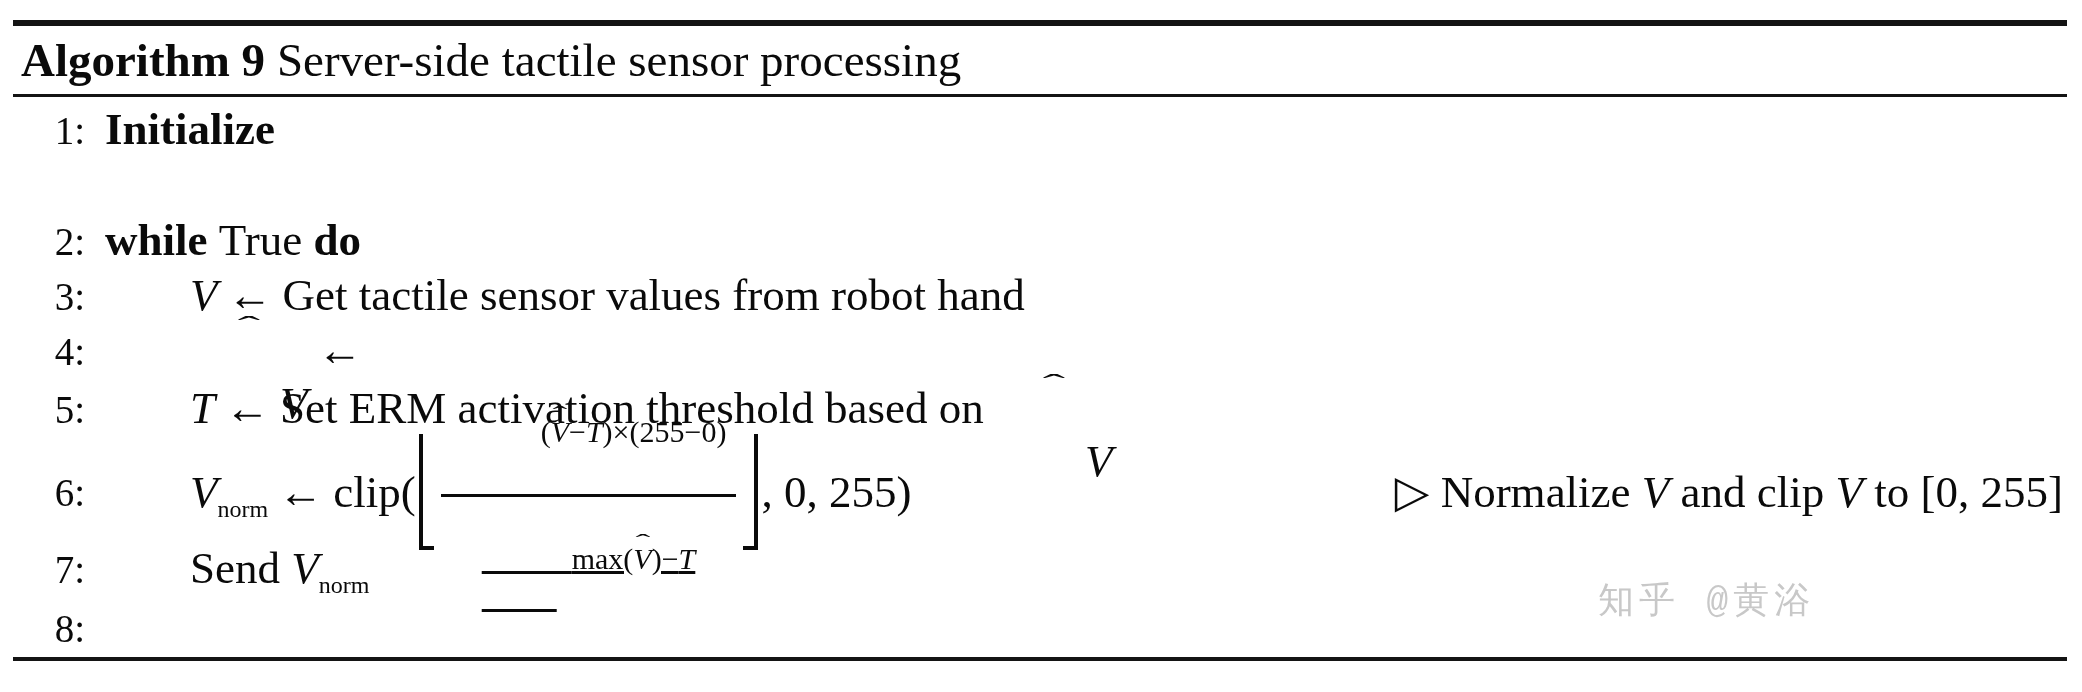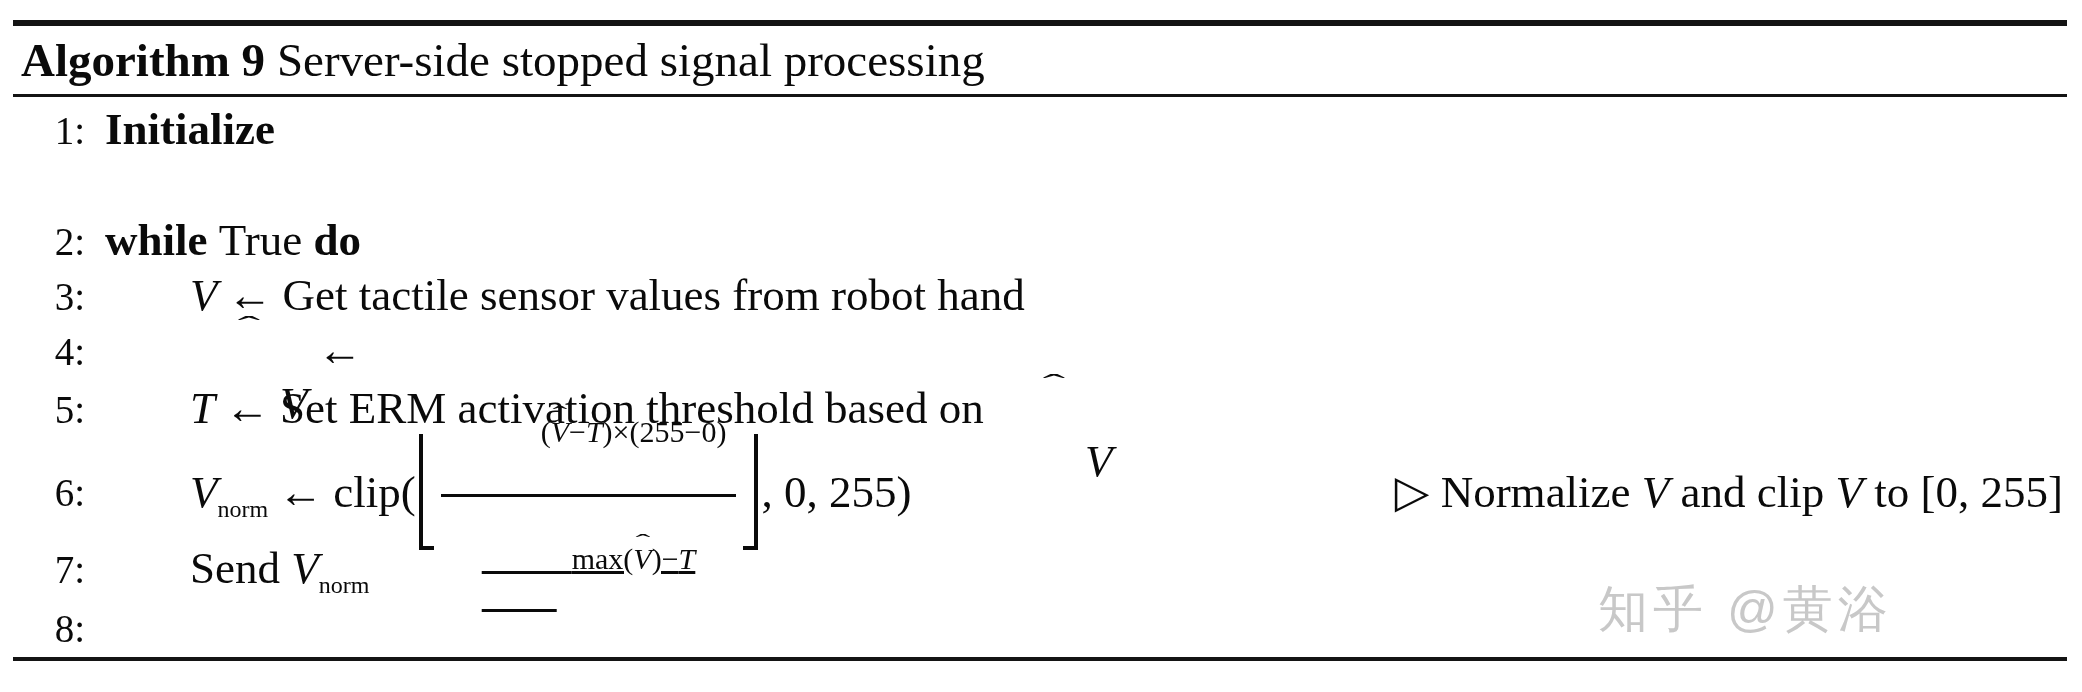--- a/index.html
+++ b/index.html
@@ -59,34 +59,34 @@
   .floor-r { border-right: 4px solid #0a0a0a; border-bottom: 4px solid #0a0a0a; }
   .frac {
     display: inline-flex; flex-direction: column; align-items: center;
     font-size: 30px; line-height: 1.25; margin: 0 4px;
   }
   .fnum { border-bottom: 3px solid #0a0a0a; padding: 6px 10px 6px; white-space: pre; }
   .fden { padding-top: 6px; white-space: pre; text-decoration: underline; }
 
   .watermark {
     position: absolute; left: 1598px; top: 576px;
-    font-size: 50px; letter-spacing: 5px; color: #c8c8c8;
-    font-family: Liberation Sans, sans-serif;
+    font-size: 36px; letter-spacing: 5px; color: #c8c8c8;
+    font-family: Liberation Mono, monospace;
     white-space: nowrap;
   }
 </style>
 </head>
 <body>
 
 <div class="page">
 
   <div class="rule rule-top"></div>
 
   <div class="caption">
-    <span class="b">Algorithm 9</span><span> Server-side stopped signal processing</span>
+    <span class="b">Algorithm 9</span><span> Server-side tactile sensor processing</span>
   </div>
 
   <div class="rule rule-mid"></div>
 
   <div class="lines">
 
     <div class="row r1">
       <span class="num">1:</span>
       <span class="b">Initialize</span>
     </div>

